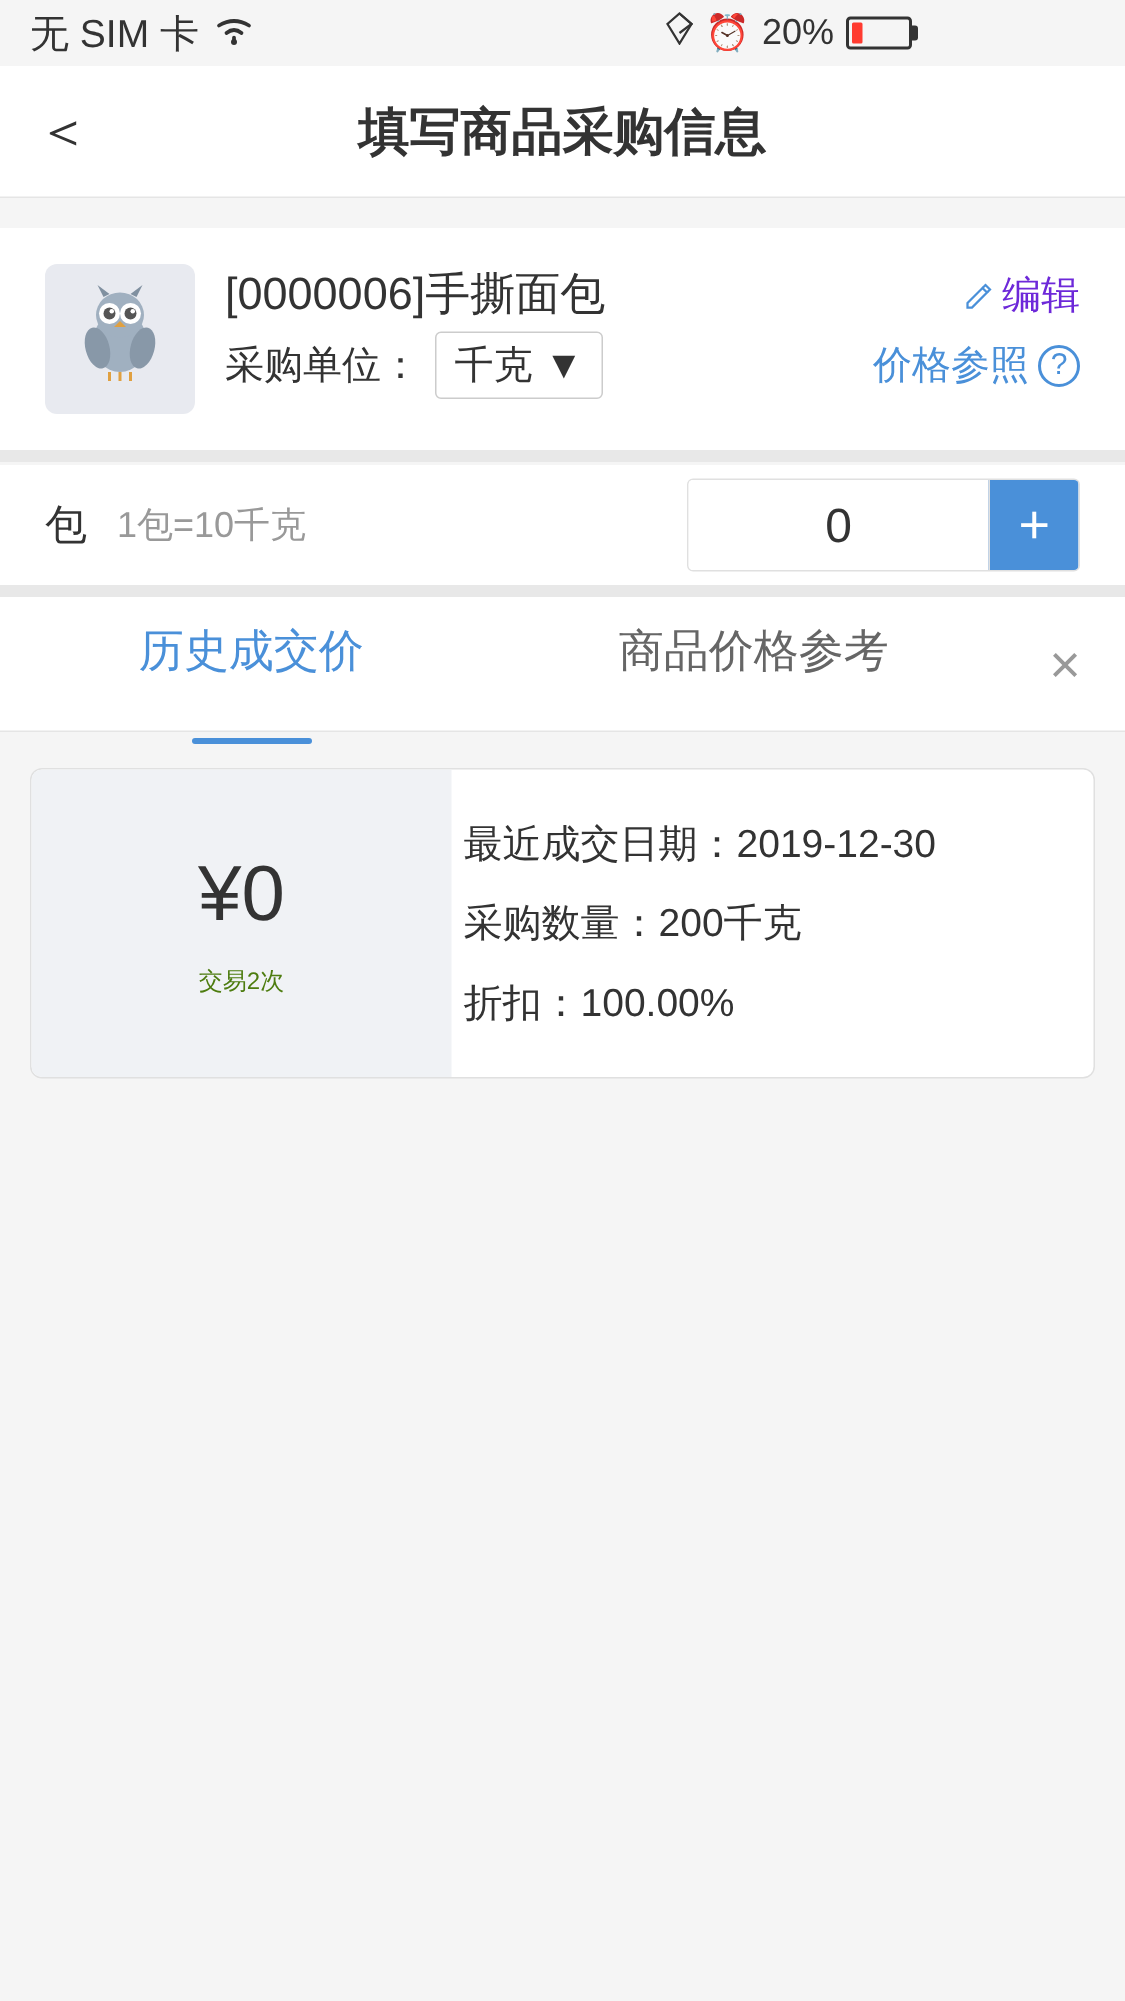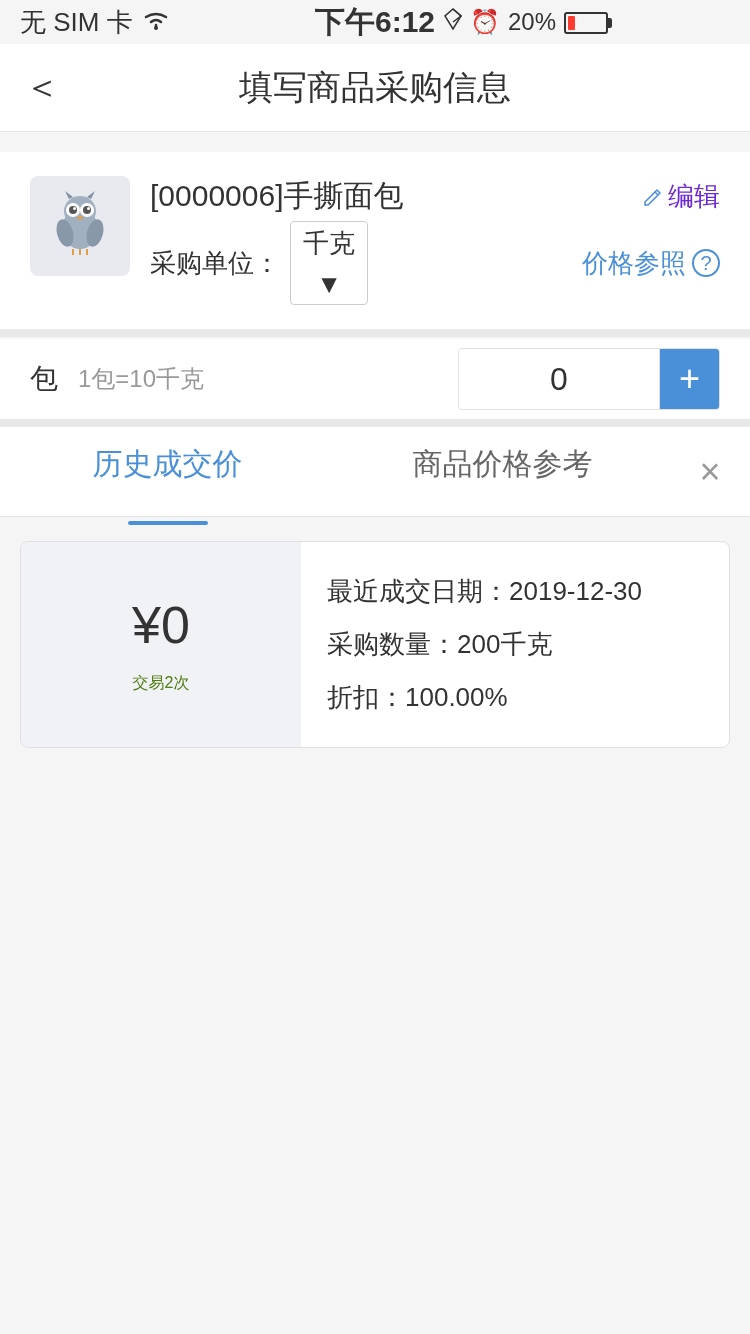--- a/index.html
+++ b/index.html
@@ -85,21 +85,21 @@
     }
     .nav-back {
       position: absolute;
       left: 24px;
       font-size: 36px;
       color: #333;
       cursor: pointer;
     }
     .nav-title {
       font-size: 34px;
-      font-weight: 400;
+      font-weight: 700;
       color: #333;
     }
 
     
     .product-card {
       background: #ffffff;
       margin-top: 20px;
       padding: 24px 30px;
       display: flex;
       align-items: flex-start;
@@ -152,21 +152,20 @@
     .unit-select {
       display: inline-flex;
       align-items: center;
       border: 1px solid #ccc;
       border-radius: 4px;
       padding: 4px 12px;
       font-size: 26px;
       color: #333;
       background: #fff;
       gap: 8px;
-      flex-direction: column;
     }
     .price-ref {
       font-size: 26px;
       color: #4a90d9;
       display: flex;
       align-items: center;
       gap: 6px;
     }
     .help-circle {
       width: 28px;
@@ -306,21 +305,21 @@
       font-weight: 400;
       color: #333;
     }
     .price-transactions {
       font-size: 16px;
       color: #4d7c0f;
       margin-top: 18px;
     }
     .price-right {
       flex: 1;
-      padding: 30px 26px;
+      padding: 30px 8px;
       display: flex;
       flex-direction: column;
       gap: 14px;
       justify-content: center;
     }
     .price-detail-row {
       font-size: 26px;
       color: #333;
       line-height: 1.5;
     }
@@ -339,21 +338,20 @@
     <span>无 SIM 卡</span>
     <span>
       <svg width="30" height="22" viewBox="0 0 30 22">
         <path d="M15 18 Q15 14 15 18" stroke="#333" stroke-width="2.5" fill="none"></path>
         <path d="M10 13 Q15 9 20 13" stroke="#333" stroke-width="2.5" fill="none" stroke-linecap="round"></path>
         <path d="M5 8 Q15 2 25 8" stroke="#333" stroke-width="2.5" fill="none" stroke-linecap="round"></path>
         <circle cx="15" cy="19" r="2" fill="#333"></circle>
       </svg>
     </span>
   </div>
-  <div class="status-center">下午6:12</div>
   <div class="status-right">
     <span>
       <svg width="18" height="22" viewBox="0 0 18 22" fill="none">
         <path d="M9 1 L17 8 L9 21 L1 8 Z" stroke="#333" stroke-width="1.5" fill="none"></path>
         <path d="M9 1 L17 8 L9 14" stroke="#333" stroke-width="1.5" fill="none"></path>
       </svg>
     </span>
     <span>⏰</span>
     <span>20%</span>
     <span>

